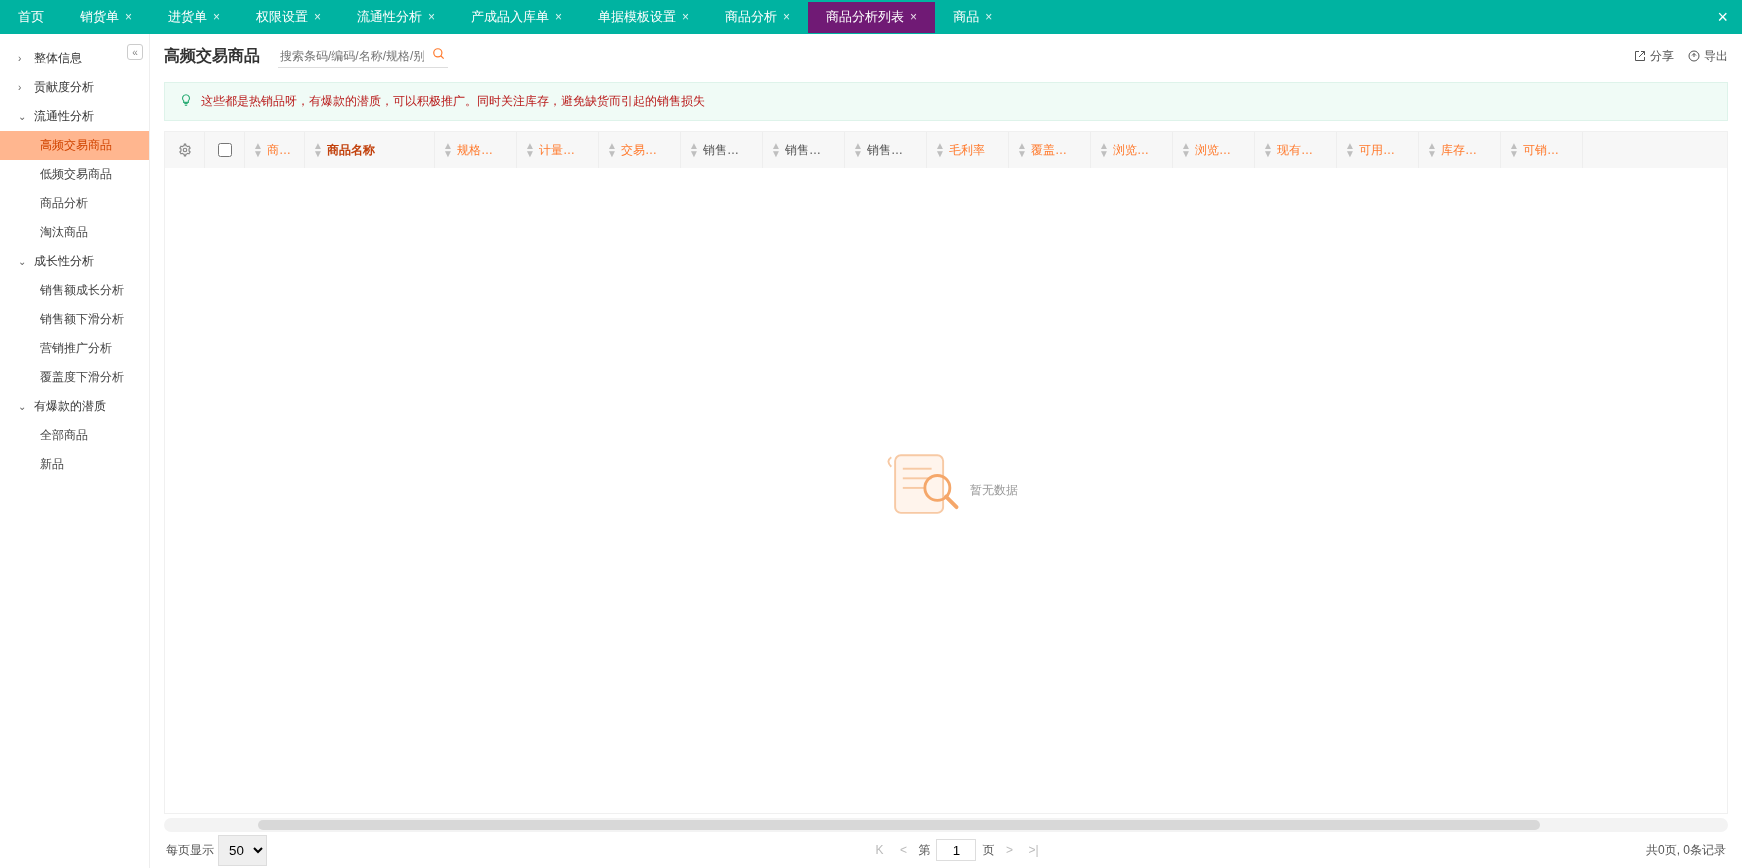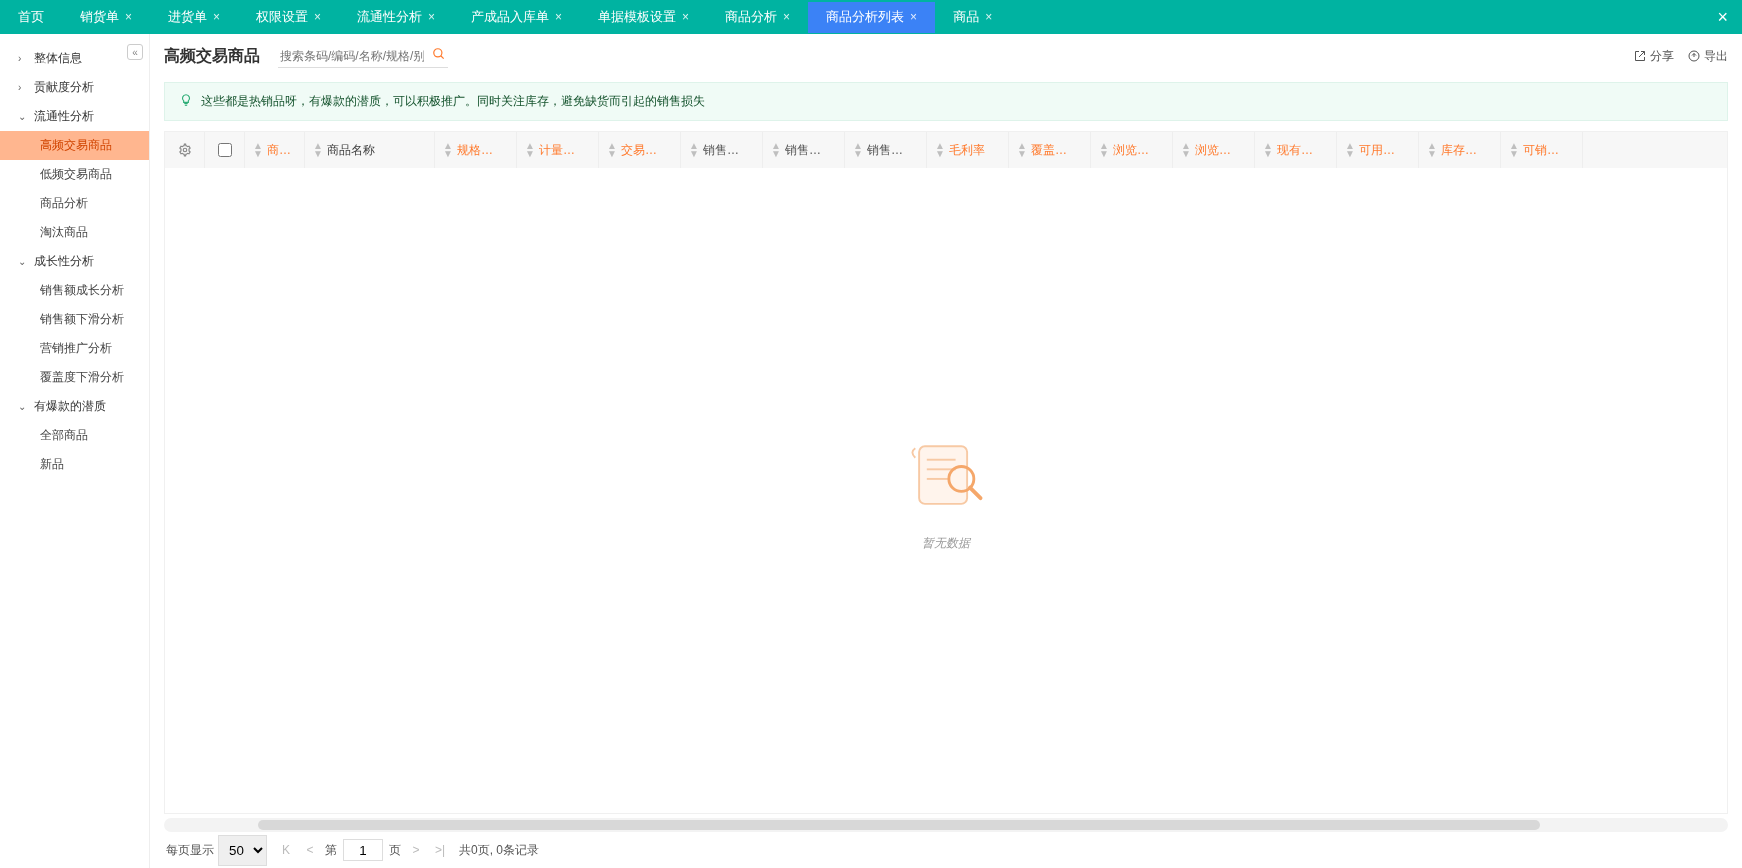--- a/index.html
+++ b/index.html
@@ -1,53 +1,53 @@
 <!DOCTYPE html>
 <html><head>
 <meta charset="utf-8">
 <style>
 * { box-sizing: border-box; margin: 0; padding: 0; }
 body { font-family: "Microsoft YaHei", Arial, sans-serif; font-size: 12px; color: #333; background: #fff; overflow: hidden; }
 .top-tabs { background: #00b3a1; height: 34px; display: flex; align-items: center; color: #fff; position: relative; }
 .top-tab { height: 31px; display: flex; align-items: center; padding: 0 18px; cursor: pointer; font-size: 13px; white-space: nowrap; }
 .top-tab .close { margin-left: 6px; font-size: 12px; opacity: .85; }
-.top-tab.active { background: #3b82f6; }
+.top-tab.active { background: #701a75; }
 .top-close-all { position: absolute; right: 6px; top: 0; height: 34px; display: flex; align-items: center; padding: 0 8px; color: #fff; cursor: pointer; font-size: 18px; }
 .wrap { display: flex; height: calc(100vh - 34px); }
 .sidebar { width: 150px; border-right: 1px solid #eee; padding-top: 10px; position: relative; overflow: auto; }
 .collapse-btn { position: absolute; right: 6px; top: 10px; width: 16px; height: 16px; border: 1px solid #ccc; border-radius: 3px; font-size: 10px; display: flex; align-items: center; justify-content: center; color: #888; cursor: pointer; }
 .side-group-title { padding: 6px 18px; color: #333; cursor: pointer; display: flex; align-items: center; font-size: 12px; }
 .side-group-title .caret { margin-right: 6px; font-size: 10px; color: #666; width: 10px; display: inline-block; }
 .side-item { padding: 6px 18px 6px 40px; color: #444; cursor: pointer; font-size: 12px; }
 .side-item.active { background: #ffb68f; color: #d14400; }
 .main { flex: 1; display: flex; flex-direction: column; overflow: hidden; }
 .toolbar { height: 44px; display: flex; align-items: center; padding: 0 14px; }
 .page-title { font-size: 16px; font-weight: bold; margin-right: 14px; }
 .search-box { position: relative; margin-left: 4px; }
 .search-box input { border: none; border-bottom: 1px solid #ddd; padding: 4px 24px 4px 2px; width: 170px; font-size: 12px; outline: none; color: #555; }
 .search-box .s-icon { position: absolute; right: 2px; top: 2px; color: #ff7a2d; cursor: pointer; }
 .toolbar-right { margin-left: auto; display: flex; gap: 14px; color: #555; }
 .tbtn { cursor: pointer; display: flex; align-items: center; gap: 4px; font-size: 12px; }
-.tip-banner { margin: 4px 14px 10px; padding: 10px 14px; background: #f0fbf6; border: 1px solid #def3ea; color: #14532d; display: flex; align-items: center; gap: 8px; font-size: 12px; }
+.tip-banner { margin: 4px 14px 10px; padding: 10px 14px; background: #f0fbf6; border: 1px solid #def3ea; color: #b91c1c; display: flex; align-items: center; gap: 8px; font-size: 12px; }
 .tip-banner .bulb { color: #2fae78; }
 .table-area { margin: 0 14px; border: 1px solid #f0f0f0; flex: 1; display: flex; flex-direction: column; overflow: hidden; }
 .thead { display: flex; align-items: stretch; background: #f7f7f7; height: 36px; overflow: hidden; }
 .th { border-right: 1px solid #eee; display: flex; align-items: center; padding: 0 8px; color: #555; font-size: 12px; white-space: nowrap; overflow: hidden; text-overflow: ellipsis; }
 .th.cfg { width: 40px; justify-content: center; color: #888; cursor: pointer; }
 .th.chk { width: 40px; justify-content: center; }
 .th .sort { color: #bfbfbf; margin-right: 4px; font-size: 10px; line-height: 8px; }
 .th .label { overflow: hidden; text-overflow: ellipsis; }
-.th.name { flex: 0 0 130px; } .th.name .label{color:#404040;}
+.th.name { flex: 0 0 130px; } .th.name .label{color:#c2410c;font-weight:bold;}
 .th.normal { flex: 0 0 82px; }
 .th.orange .label { color: #ff7a2d; }
-.empty { flex: 1; display: flex; flex-direction: column; align-items: center; justify-content: center; color: #999; font-style: italic; }
+.empty { flex: 1; display: flex; flex-direction: row; align-items: center; justify-content: center; color: #999; }
 .empty svg { margin-bottom: 10px; }
 .hscroll { height: 14px; margin: 4px 14px 0; background: #f3f3f3; border-radius: 7px; position: relative; }
 .hscroll .thumb { position: absolute; left: 6%; width: 82%; top: 2px; bottom: 2px; background: #d8d8d8; border-radius: 5px; }
-.pager { height: 36px; display: flex; align-items: center; justify-content: flex-start; gap: 10px; padding: 0 16px; color: #555; font-size: 12px; }
+.pager { height: 36px; display: flex; align-items: center; justify-content: space-between; gap: 10px; padding: 0 16px; color: #555; font-size: 12px; }
 .pager .page-size { display: flex; align-items: center; gap: 4px; }
 .pager select { border: 1px solid #ddd; height: 31px; padding: 0 6px; }
 .pager .nav { display: flex; align-items: center; gap: 6px; }
 .pager .nav span.btn { width: 18px; text-align: center; color: #bbb; cursor: pointer; }
 .pager input { width: 40px; border: 1px solid #ddd; height: 22px; text-align: center; }
 input[type=checkbox]{ width:14px; height:14px; }
 </style>
 </head>
 <body>
 

